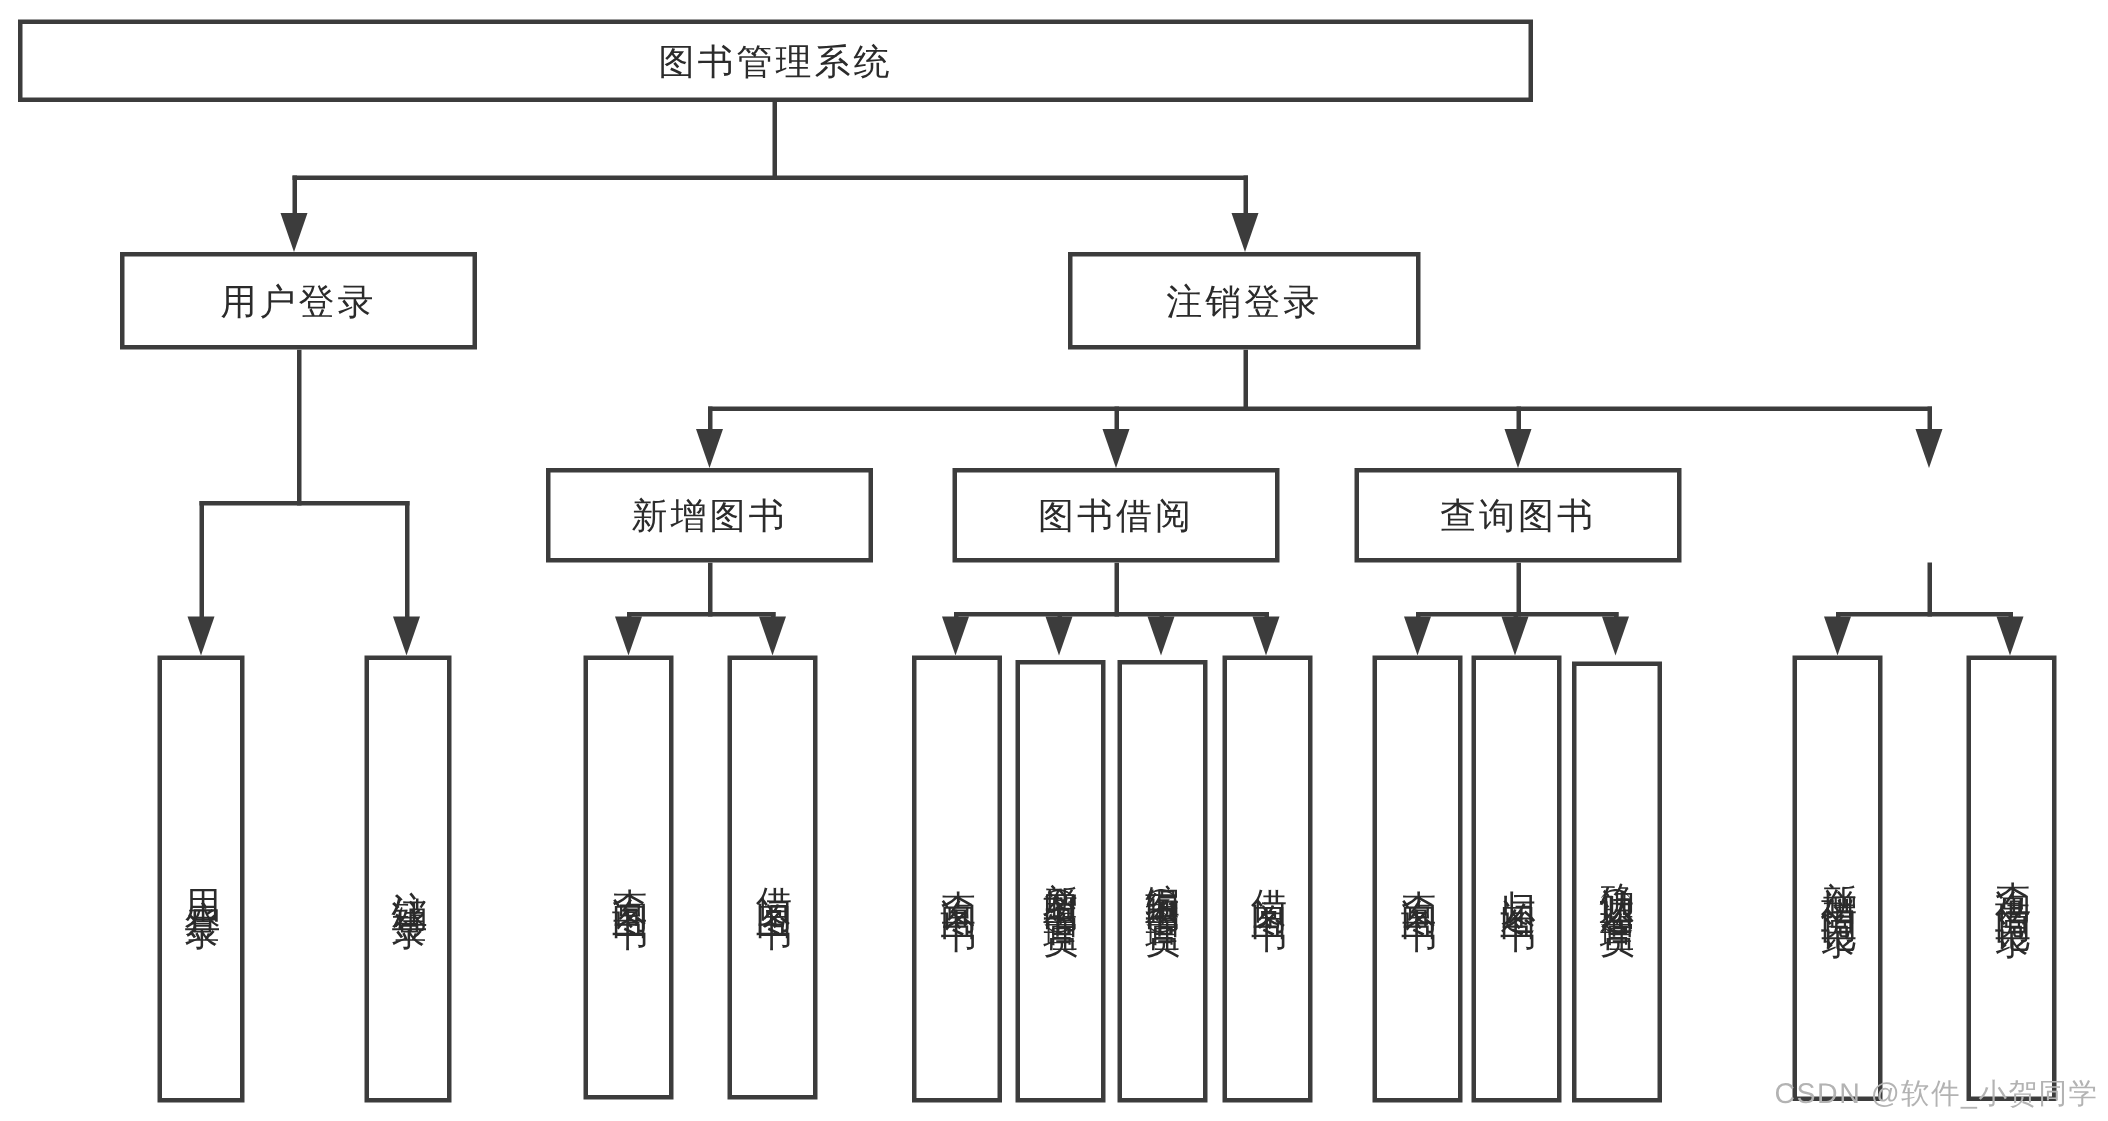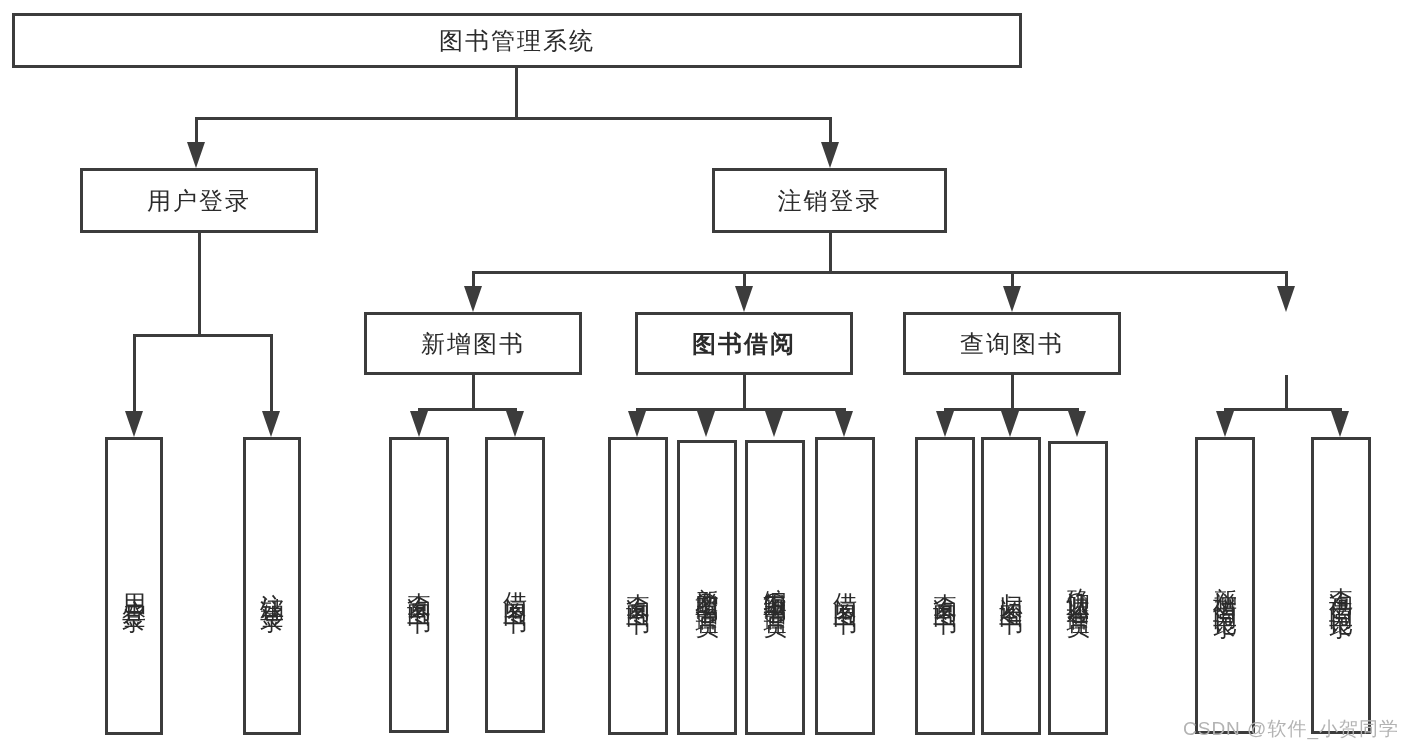--- a/index.html
+++ b/index.html
@@ -73,21 +73,21 @@
   <div class="box" style="left:80px;top:168px;width:238px;height:65px;">
     <span>用户登录</span>
   </div>
   <div class="box" style="left:712px;top:168px;width:235px;height:65px;">
     <span>注销登录</span>
   </div>
 
   <div class="box" style="left:364px;top:312px;width:218px;height:63px;">
     <span>新增图书</span>
   </div>
-  <div class="box" style="left:635px;top:312px;width:218px;height:63px;font-weight:bold;">
+  <div class="box" style="left:635px;top:312px;width:218px;height:63px;">
     <span>图书借阅</span>
   </div>
   <div class="box" style="left:903px;top:312px;width:218px;height:63px;">
     <span>查询图书</span>
   </div>
 
   <div class="vbox" style="left:105px;top:437px;width:58px;height:298px;">
     <span>用户登录</span>
   </div>
   <div class="vbox" style="left:243px;top:437px;width:58px;height:298px;">

